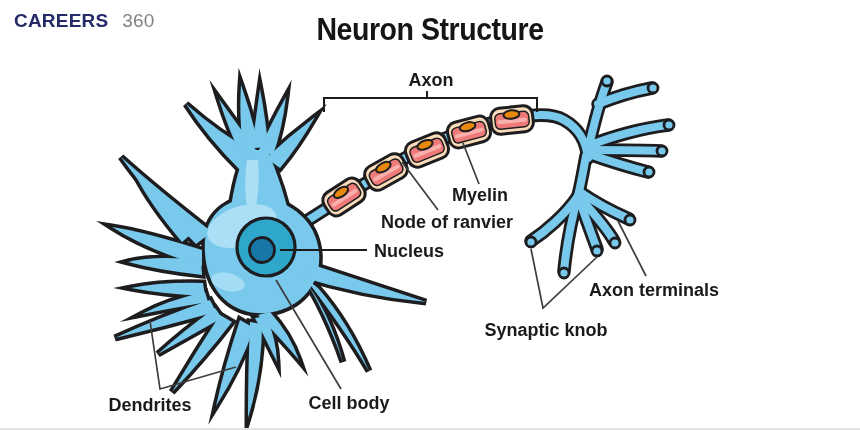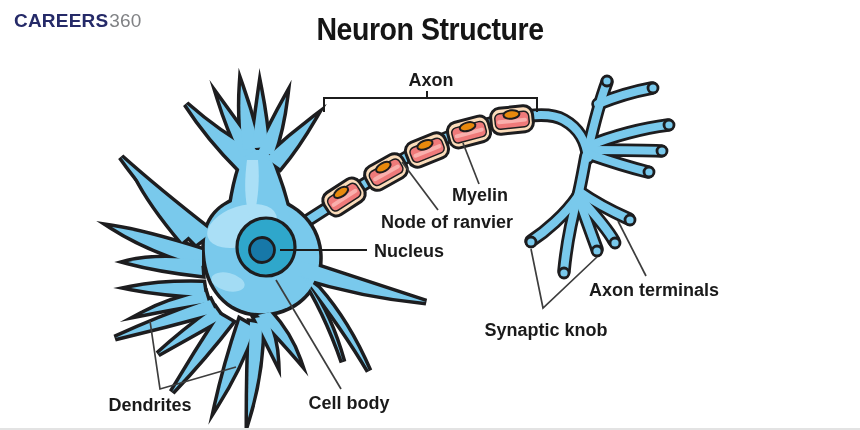--- a/index.html
+++ b/index.html
@@ -1,20 +1,20 @@
 <!DOCTYPE html>
 <html style="--neuron-blue: #79C9EC; --neuron-highlight: #AADFF6; --outline-dark: #1d1d1f; --nucleus-teal: #2FA7CB; --nucleolus-blue: #1778A8; --myelin-cream: #FBDCBA; --myelin-salmon: #EF7A7A; --myelin-core-orange: #E8890D; --logo-navy: #252a68; --logo-gray: #808285; --label-text: #1a1a1a; --leader-line: #3d3d3d;"><head>
 <meta charset="utf-8">
 <style>
   html,body{margin:0;padding:0;background:#fff;}
   .stage{position:relative;width:860px;height:430px;background:#ffffff;overflow:hidden;
          font-family:"Liberation Sans",sans-serif;border-bottom:2px solid #e3e3e3;box-sizing:border-box;}
   .logo{position:absolute;left:14px;top:10px;font-size:19px;font-weight:800;letter-spacing:.2px;}
   .logo .brand{color:var(--logo-navy);}
-  .logo .suffix{color:var(--logo-gray);font-weight:500;margin-left:1px;}
+  .logo .suffix{color:var(--logo-gray);font-weight:500;margin-left:14px;}
   .title{position:absolute;left:0;right:0;top:12px;text-align:center;font-size:31px;font-weight:700;
          color:#151515;transform:scaleX(.92);letter-spacing:-.5px;}
   svg.diagram{position:absolute;left:0;top:0;}
   
   .cell-outline{fill:var(--neuron-blue);stroke:var(--outline-dark);stroke-width:7;stroke-linejoin:miter;stroke-miterlimit:7;}
   .cell-fill{fill:var(--neuron-blue);stroke:none;}
   .axon-outline{fill:none;stroke:var(--outline-dark);stroke-width:13.5;stroke-linecap:round;stroke-linejoin:round;}
   .axon-core{fill:none;stroke:var(--neuron-blue);stroke-width:8;stroke-linecap:round;stroke-linejoin:round;}
   .knob{fill:var(--neuron-blue);stroke:var(--outline-dark);stroke-width:2.8;}
   .myelin-outer{fill:var(--myelin-cream);stroke:var(--outline-dark);stroke-width:3;}

